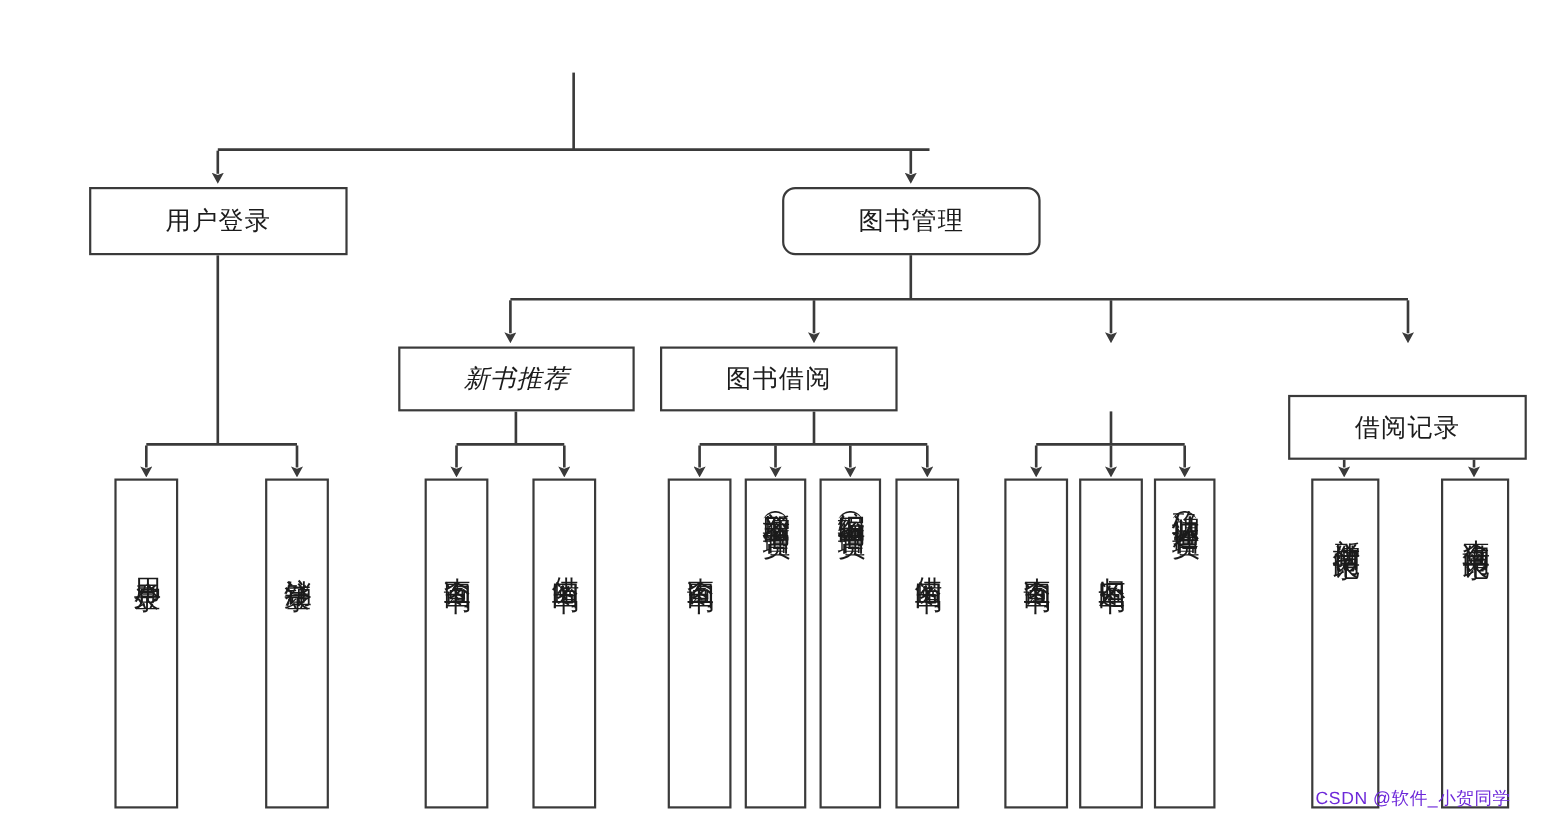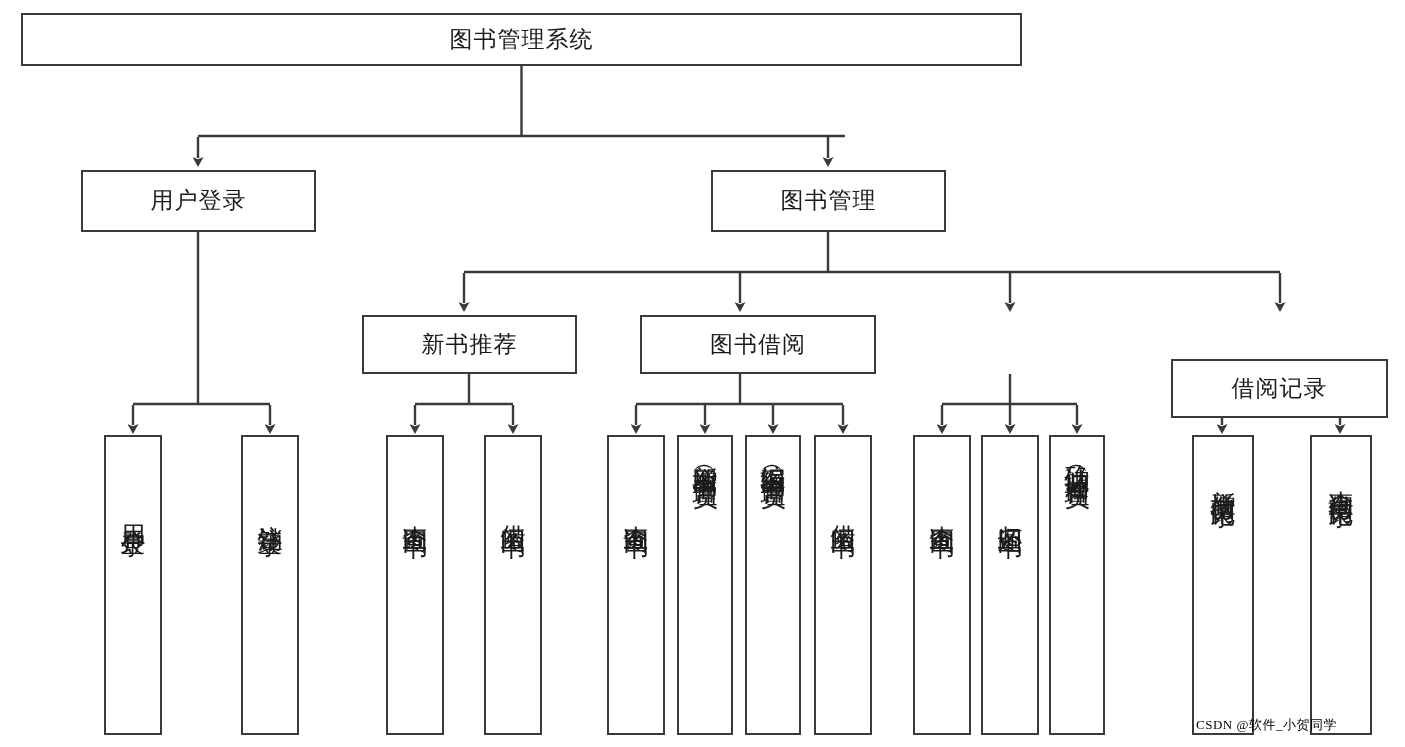--- a/index.html
+++ b/index.html
@@ -46,26 +46,26 @@
     writing-mode:vertical-rl;
     text-orientation:upright;
     font-size:25px;
     line-height:1.0;
     letter-spacing:3px;
     white-space:nowrap;
     height:auto;
   }
   .watermark{
     position:absolute;
-    font-size:13px;
-    color:#000000;
+    font-size:16px;
+    color:#6d28d9;
     letter-spacing:0.5px;
     white-space:nowrap;
     z-index:5;
-    font-family:Liberation Serif, serif;
+    font-family:Liberation Sans, sans-serif;
   }
 </style>
 </head>
 <body>
 
 <div id="diagram">
 
   <svg class="edges" viewBox="0 0 1405 747" xmlns="http://www.w3.org/2000/svg">
     <defs>
       <marker id="arrow" markerWidth="10" markerHeight="11" refX="1" refY="5.5" orient="auto" markerUnits="userSpaceOnUse">
@@ -109,35 +109,32 @@
       <path d="M1010,405 L1010,425" marker-end="url(#arrow)"></path>
       <path d="M1077,405 L1077,425" marker-end="url(#arrow)"></path>
 
       <path d="M1280,374 L1280,404"></path>
       <path d="M1222,404 L1340,404"></path>
       <path d="M1222,405 L1222,425" marker-end="url(#arrow)"></path>
       <path d="M1340,405 L1340,425" marker-end="url(#arrow)"></path>
     </g>
   </svg>
 
-  <div class="node horiz root" style="left:21px;top:13px;width:1001px;height:53px;">
-    <span class="lbl">图书管理系统</span>
-  </div>
 
   <div class="node horiz" style="left:81px;top:170px;width:235px;height:62px;">
     <span class="lbl">用户登录</span>
   </div>
-  <div class="node horiz" style="left:711px;top:170px;width:235px;height:62px;">
+  <div class="node horiz" style="left:711px;top:170px;width:235px;height:62px;border-radius:12px;">
     <span class="lbl">图书管理</span>
   </div>
 
-  <div class="node horiz" style="left:362px;top:315px;width:215px;height:59px;">
+  <div class="node horiz" style="left:362px;top:315px;width:215px;height:59px;font-style:italic;">
     <span class="lbl">新书推荐</span>
   </div>
-  <div class="node horiz" style="left:640px;top:315px;width:236px;height:59px;">
+  <div class="node horiz" style="left:600px;top:315px;width:216px;height:59px;">
     <span class="lbl">图书借阅</span>
   </div>
   <div class="node horiz" style="left:1171px;top:315px;width:217px;height:59px;margin-top:44px;">
     <span class="lbl">借阅记录</span>
   </div>
 
   <div class="node vert" style="left:104px;top:435px;width:58px;height:300px;padding-top:68px;">
     <span class="lbl">用户登录</span>
   </div>
   <div class="node vert" style="left:241px;top:435px;width:58px;height:300px;padding-top:68px;">

